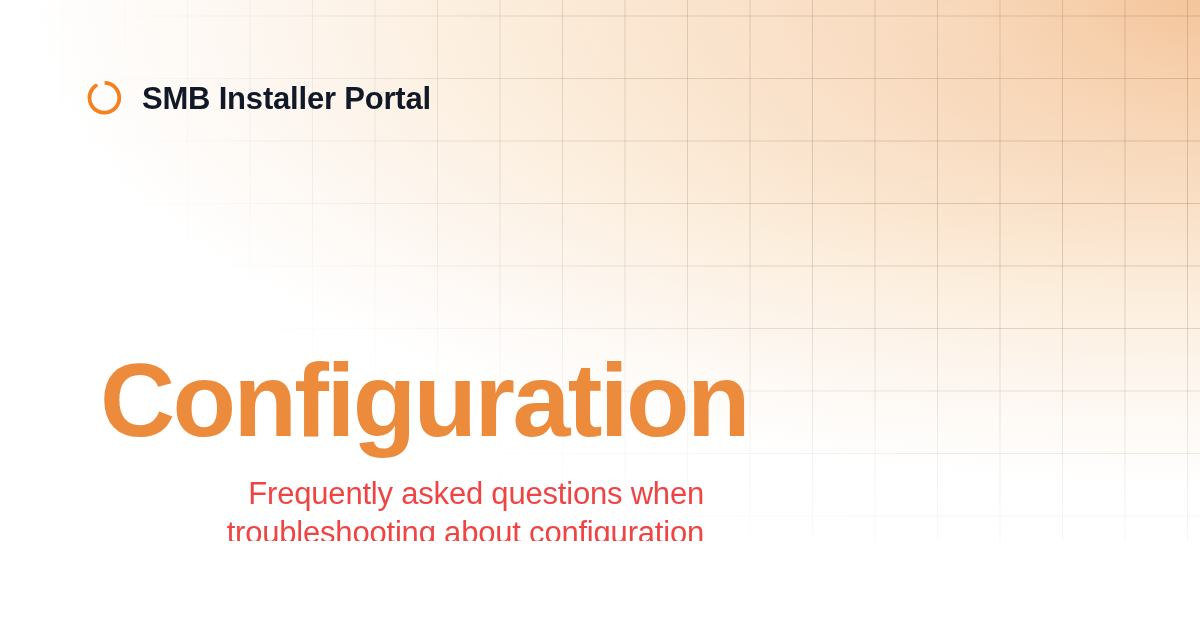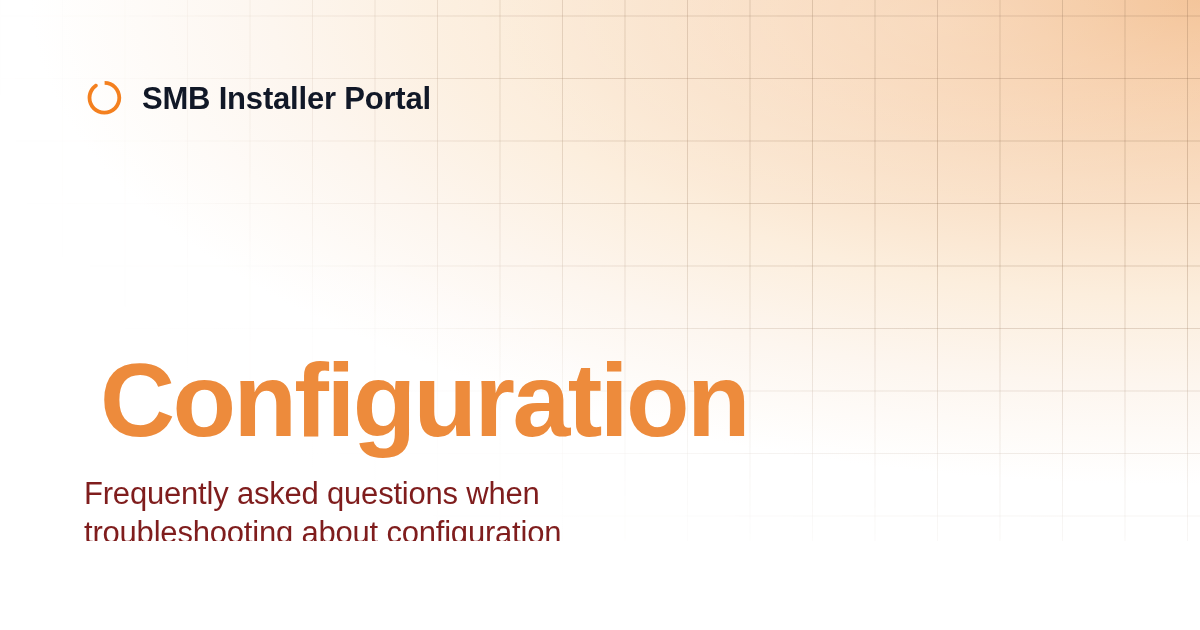--- a/index.html
+++ b/index.html
@@ -129,22 +129,23 @@
     color: #ed8b3c;
     white-space: nowrap;
   }
 
   .page-subtitle {
     margin: 22px 0 0 0;
     font-size: 31px;
     font-weight: 400;
     line-height: 1.26;
     letter-spacing: -0.2px;
-    color: #7f1d1d;
+    color: #ef4444;
     max-width: 620px;
+    text-align: right;
   }
 </style>
 </head>
 <body>
 
 <div class="og-canvas">
 
   <div class="bg-wash"></div>
   <div class="bg-grid"></div>
   <div class="bg-wash-soft"></div>

